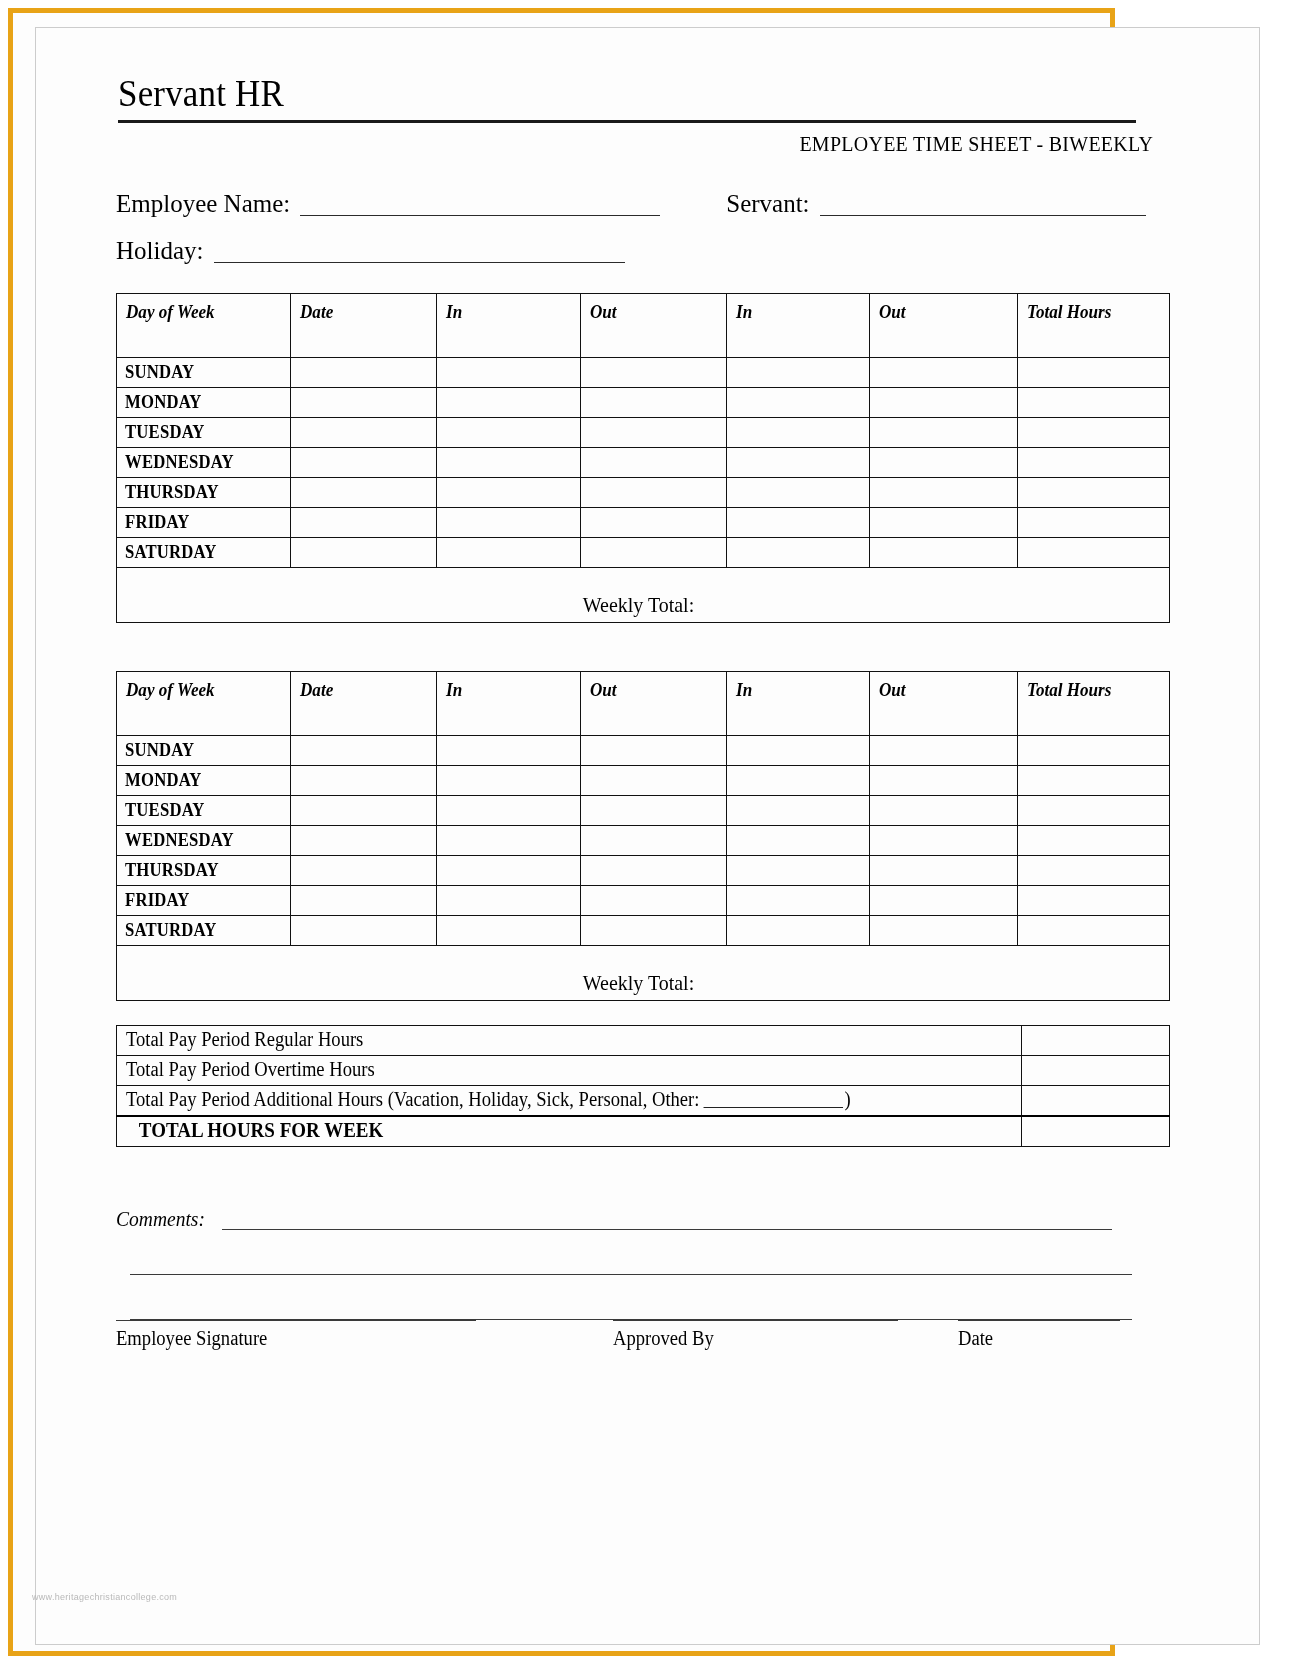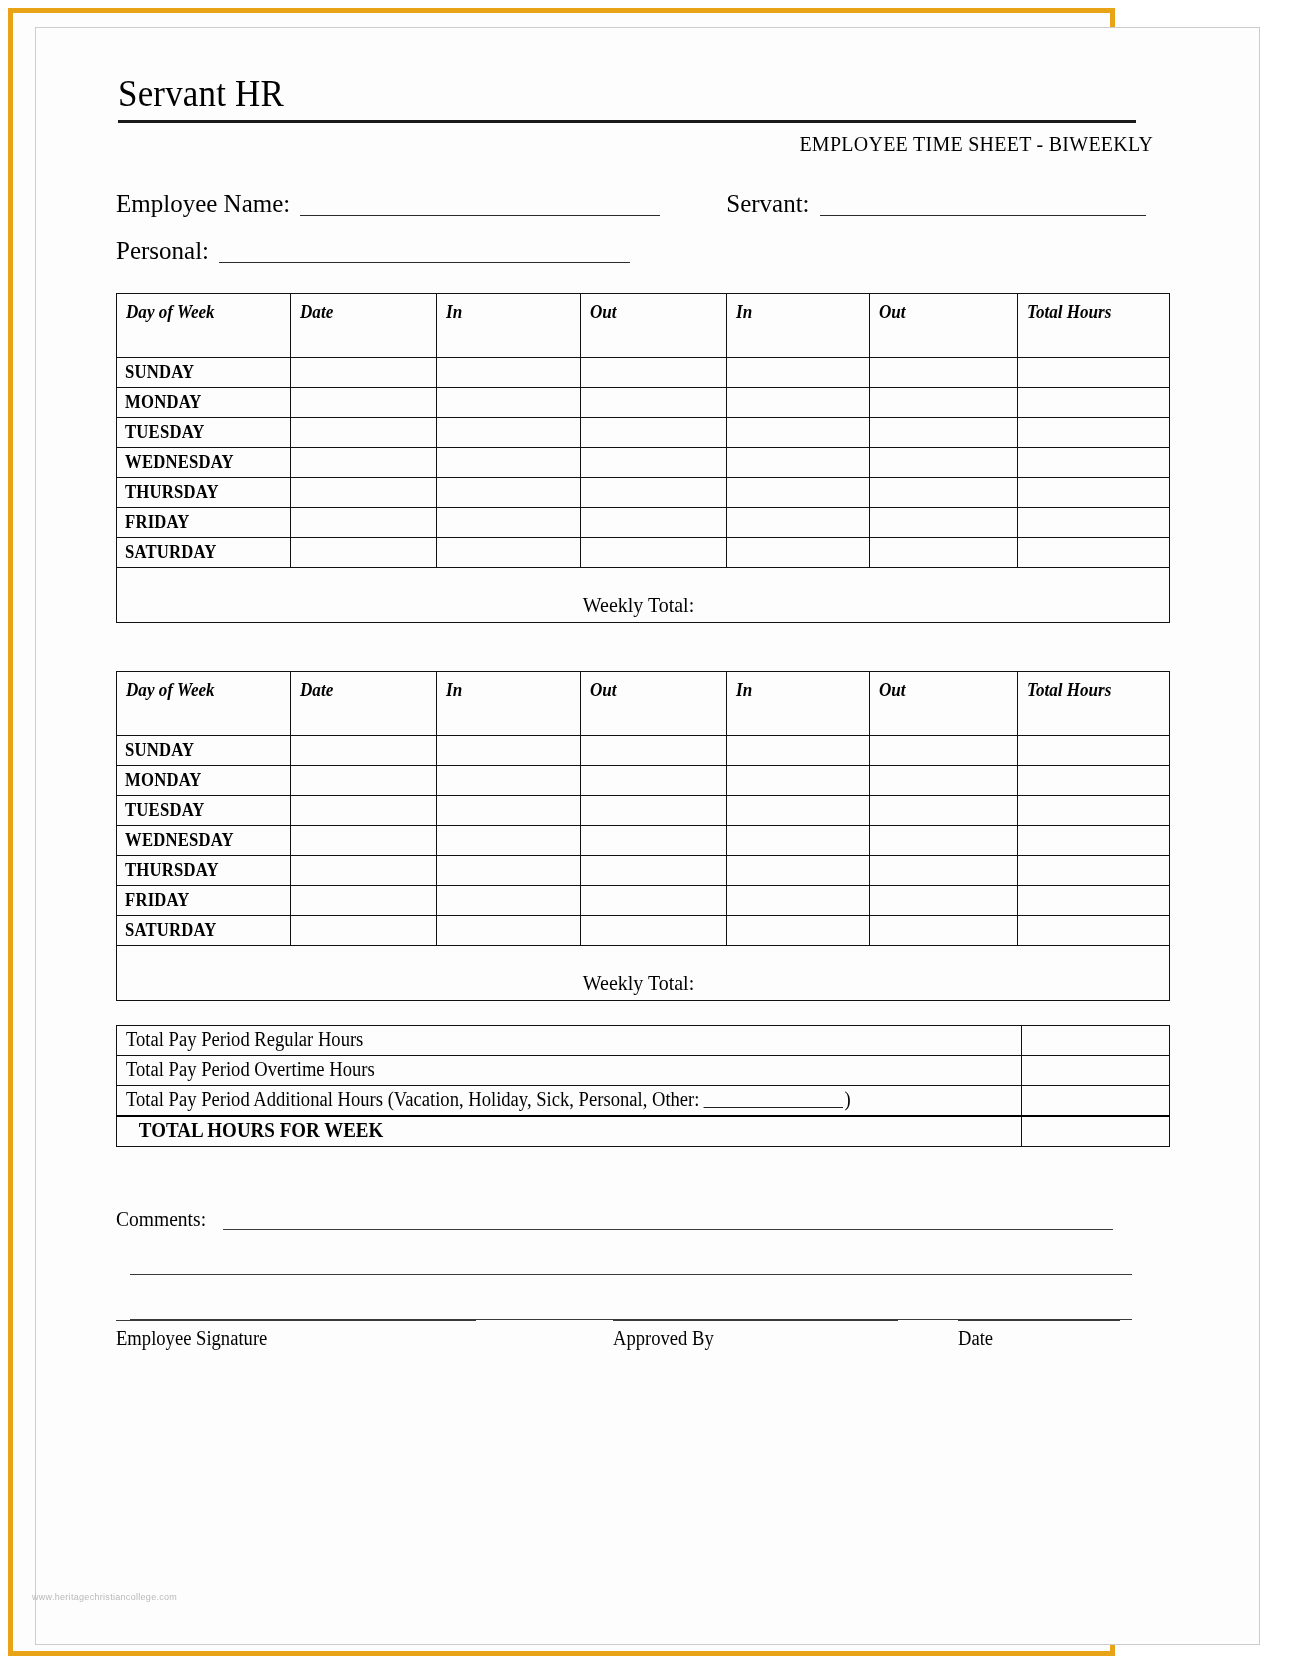--- a/index.html
+++ b/index.html
@@ -163,21 +163,21 @@
   .inline-blank {
     display: inline-block;
     width: 150px;
     border-bottom: 1.6px solid #222;
     height: 15px;
     margin: 0 2px -2px 4px;
   }
 
   
   .comments-wrap { margin-top: 62px; }
-  .comments-first { display: flex; align-items: center; }
+  .comments-first { display: flex; align-items: center; font-style: italic; }
   .comments-label { font-size: 21px; padding-right: 10px; line-height: 1; }
   .comments-label span { display:inline-block; transform: scaleX(0.93); transform-origin:left center; }
   .cline { border-bottom: 1.7px solid #3a3a3a; height: 20px; }
   .cline.full { width: 1002px; margin-left: 14px; margin-top: 24px; }
 
   
   .sig-wrap {
     display: flex;
   }
   .sig-block { }
@@ -218,21 +218,21 @@
 
       <div class="field-row">
         <div class="fld-label">Employee Name:</div>
         <div class="fld-line" style="width:360px;"></div>
         <div class="sp" style="width:66px;"></div>
         <div class="fld-label">Servant:</div>
         <div class="fld-line" style="width:326px;"></div>
       </div>
 
       <div class="field-row second">
-        <div class="fld-label">Personal:</div>
+        <div class="fld-label">Holiday:</div>
         <div class="fld-line" style="width:411px;"></div>
       </div>
 
       <table class="week">
         <colgroup>
           <col class="c-day">
             <col class="c-date">
             <col class="c-in1">
             <col class="c-out1">
           <col class="c-in2">

